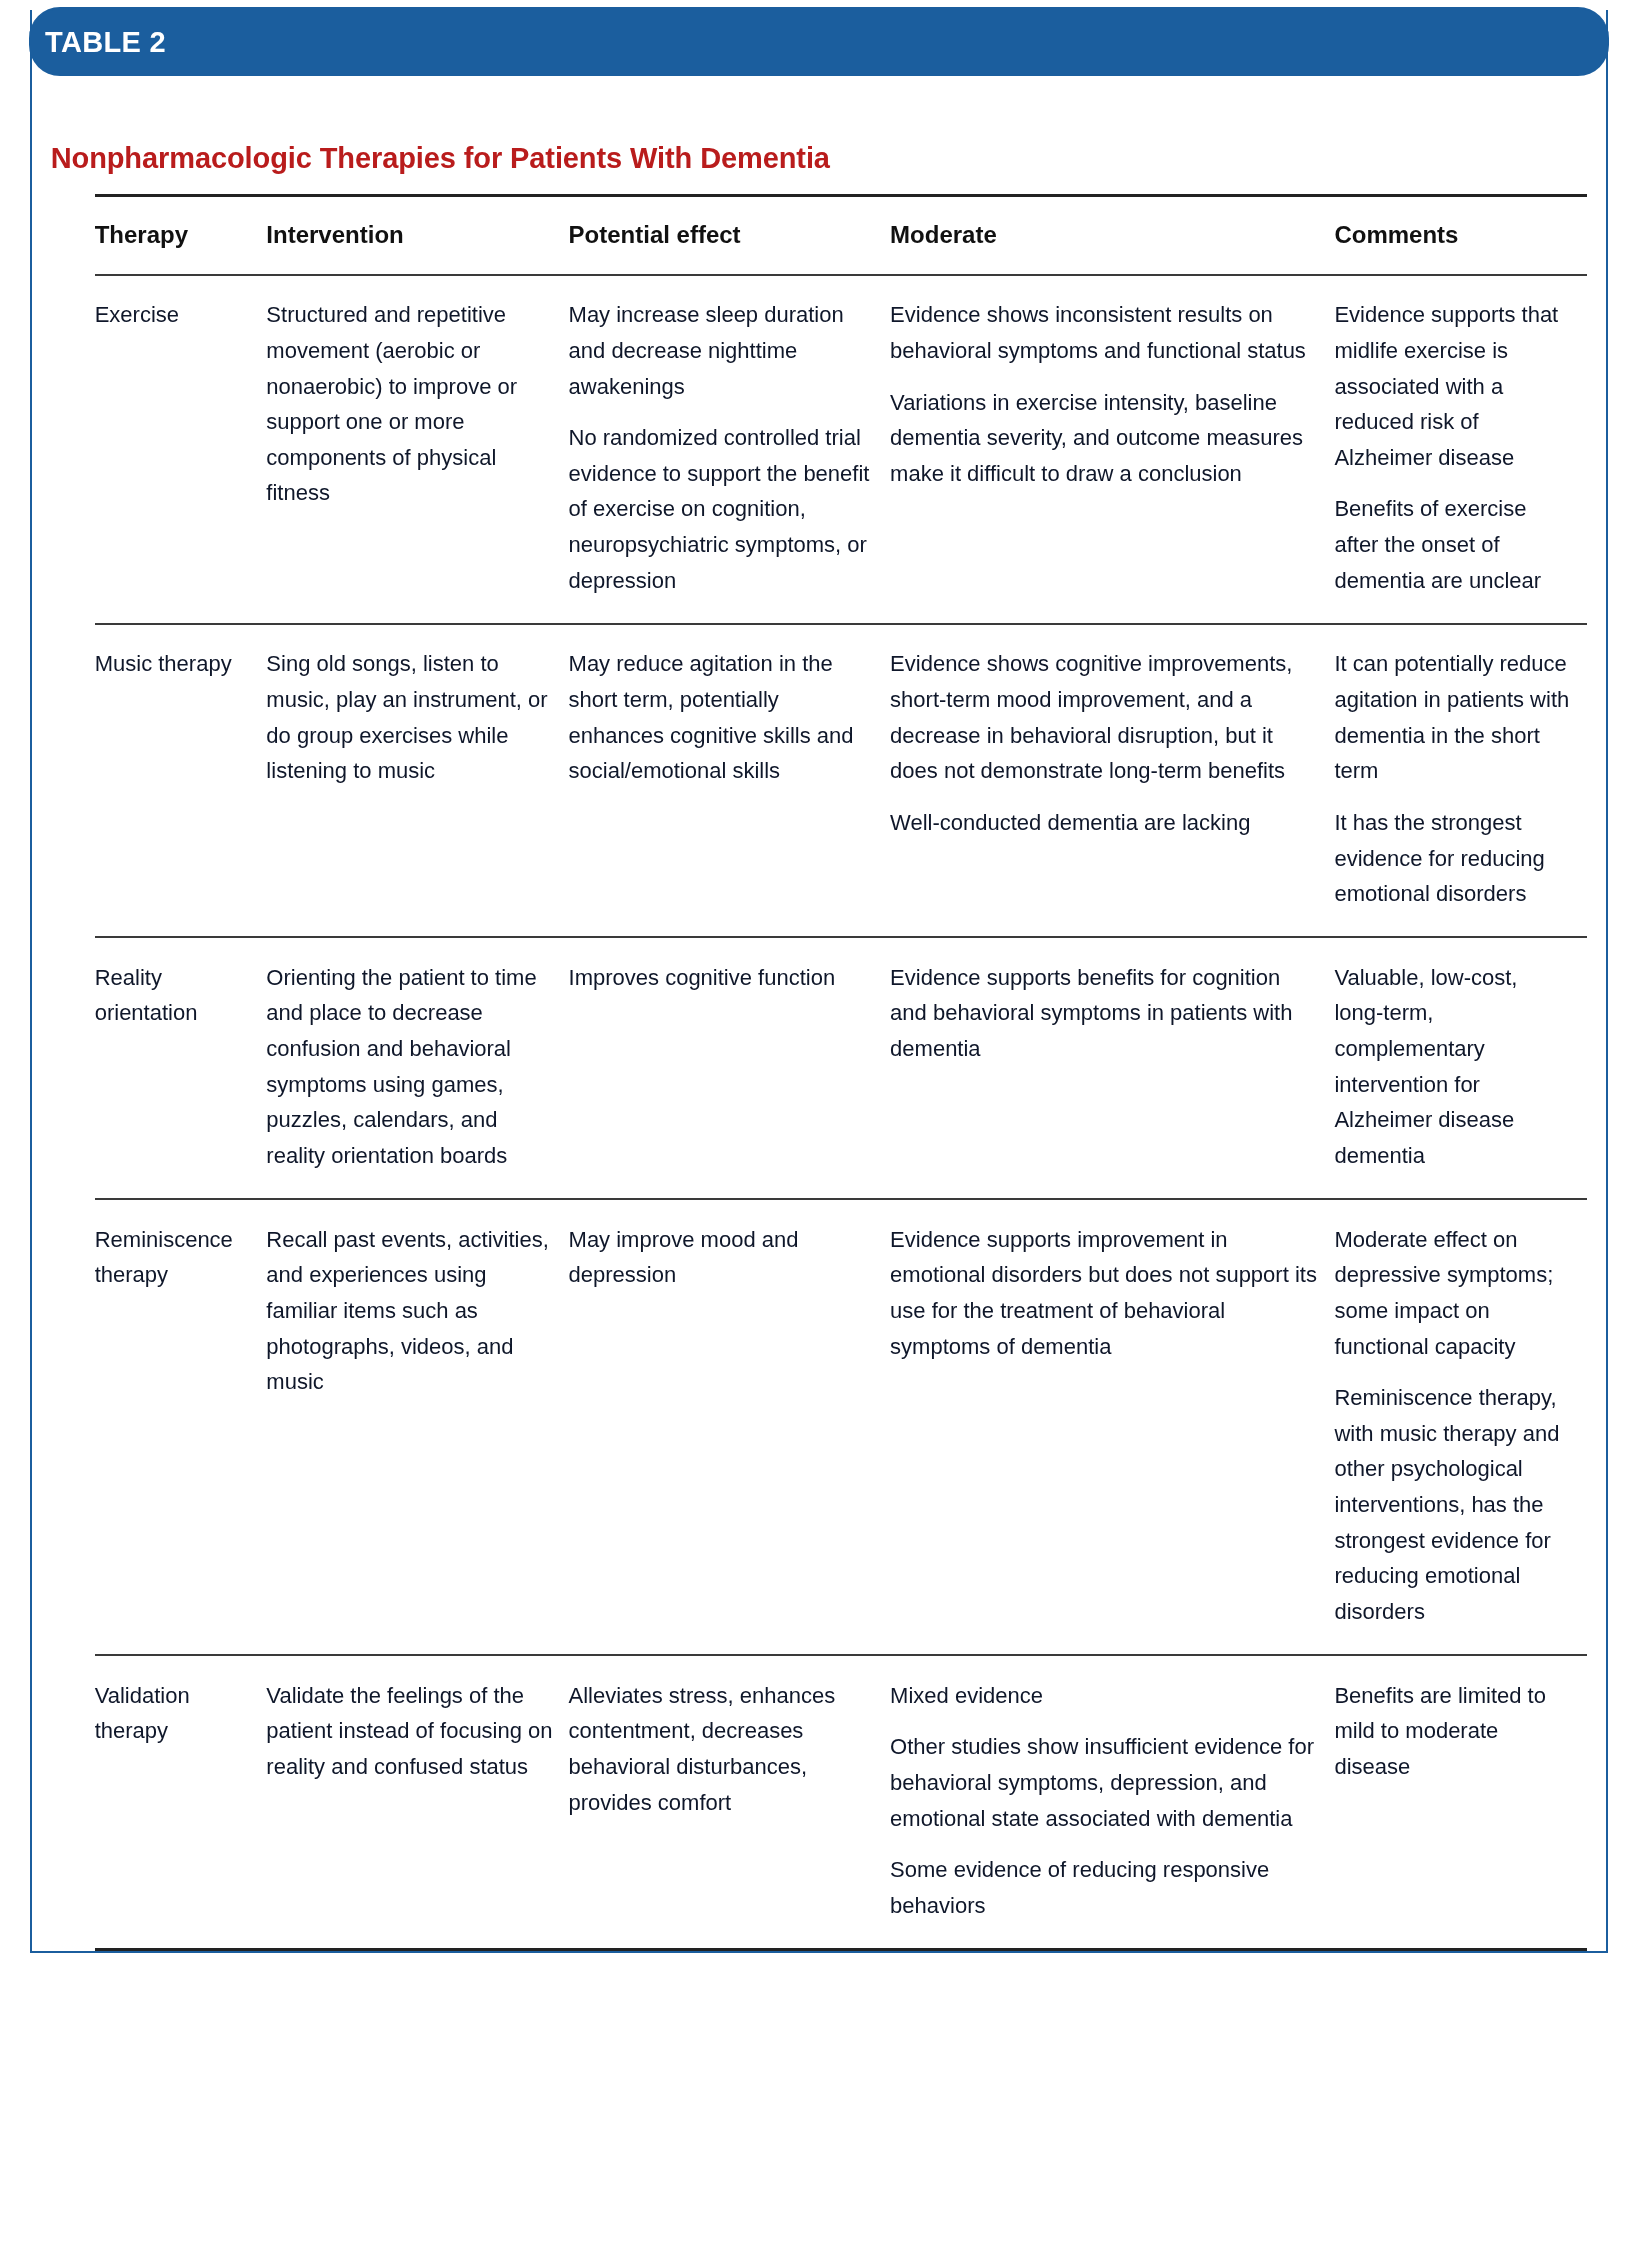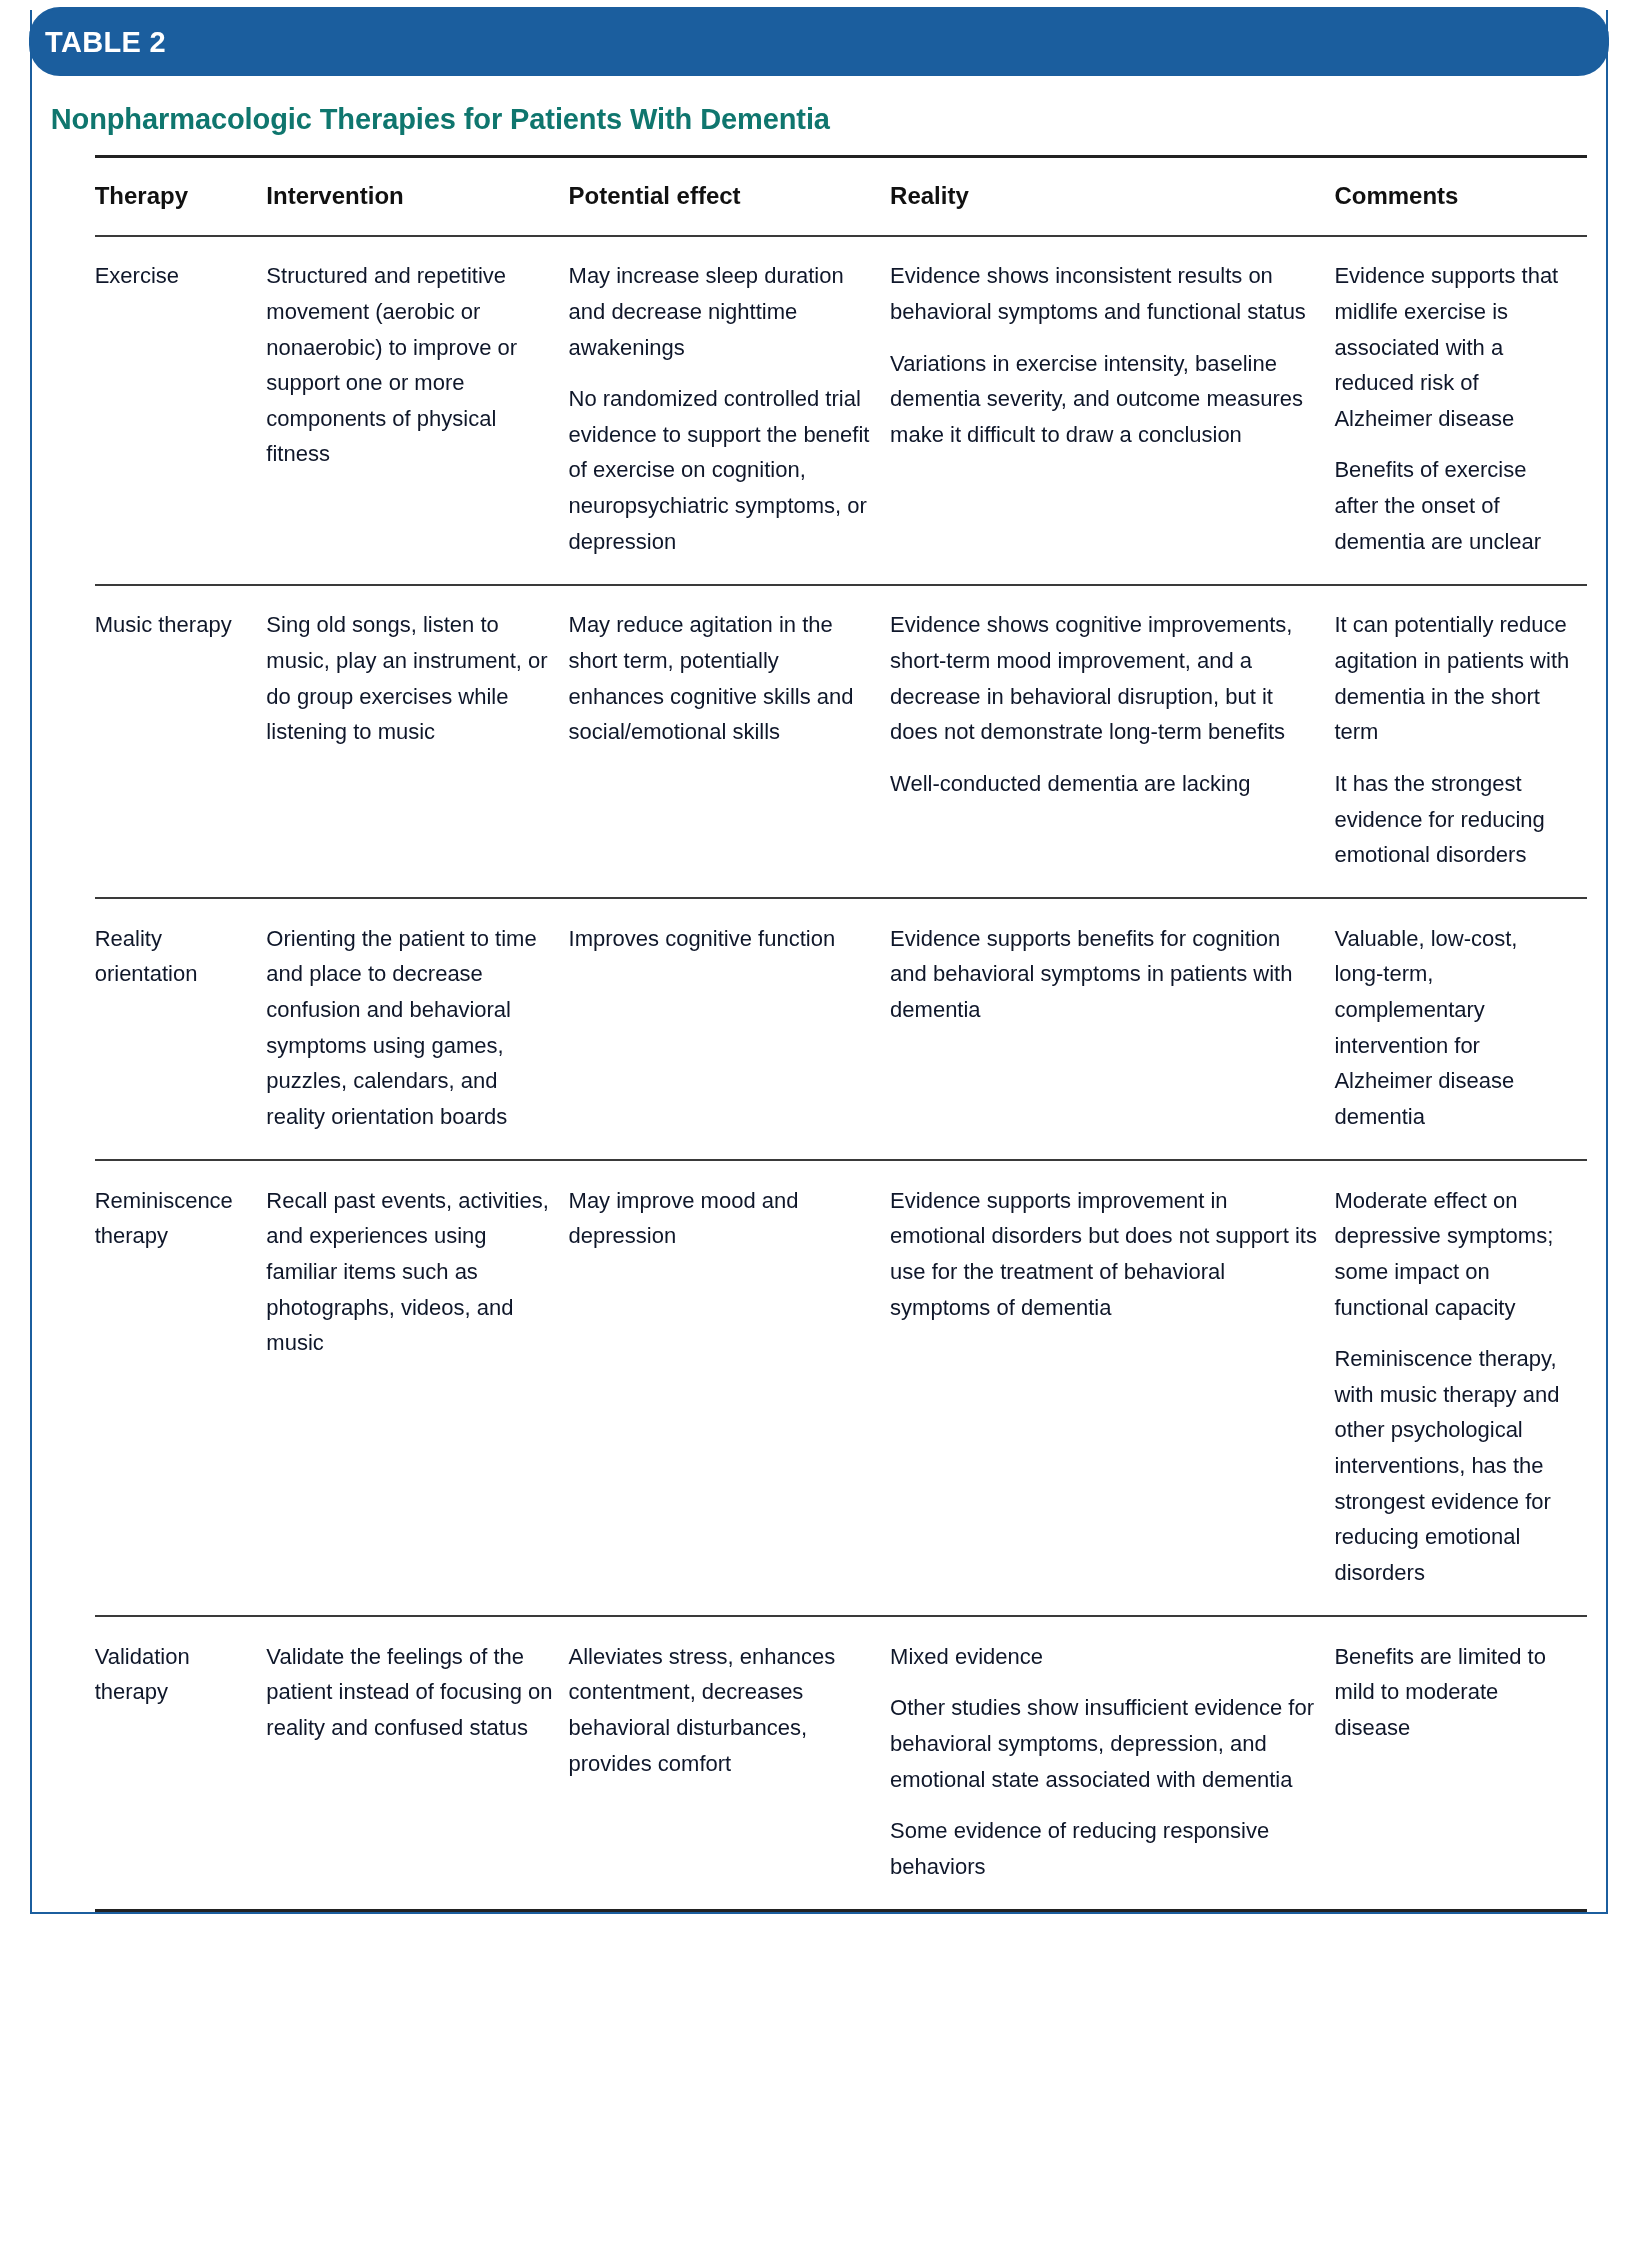--- a/index.html
+++ b/index.html
@@ -52,22 +52,23 @@
     font-size: 29px;
     font-weight: bold;
     letter-spacing: 0.3px;
   }
 
   
   .table-caption {
     padding: 27px 20px 18.7px 18.7px;
     font-size: 29px;
     font-weight: bold;
-    color: #0f766e;
+    color: #b91c1c;
     letter-spacing: -0.1px;
+    margin-top: 39px;
   }
 
   
   .grid {
     padding: 0 18.7px 0 18.7px;
     margin-left: 44px;
   }
   .rule-thick {
     height: 3.6px;
     background: #222222;
@@ -138,21 +139,21 @@
     <div class="table-caption">Nonpharmacologic Therapies for Patients With Dementia</div>
 
     <div class="grid">
 
       <div class="rule-thick"></div>
 
       <div class="row">
         <div class="cell head-cell c0">Therapy</div>
         <div class="cell head-cell c1">Intervention</div>
         <div class="cell head-cell c2">Potential effect</div>
-        <div class="cell head-cell c3">Reality</div>
+        <div class="cell head-cell c3">Moderate</div>
         <div class="cell head-cell c4">Comments</div>
       </div>
 
       <div class="rule-thin"></div>
 
       <div id="rows-host">
           <div class="row">
             <div class="cell c0">Exercise</div>
             <div class="cell c1">
               <p>Structured and repetitive movement (aerobic or nonaerobic) to improve or support one or more components of physical fitness</p>

